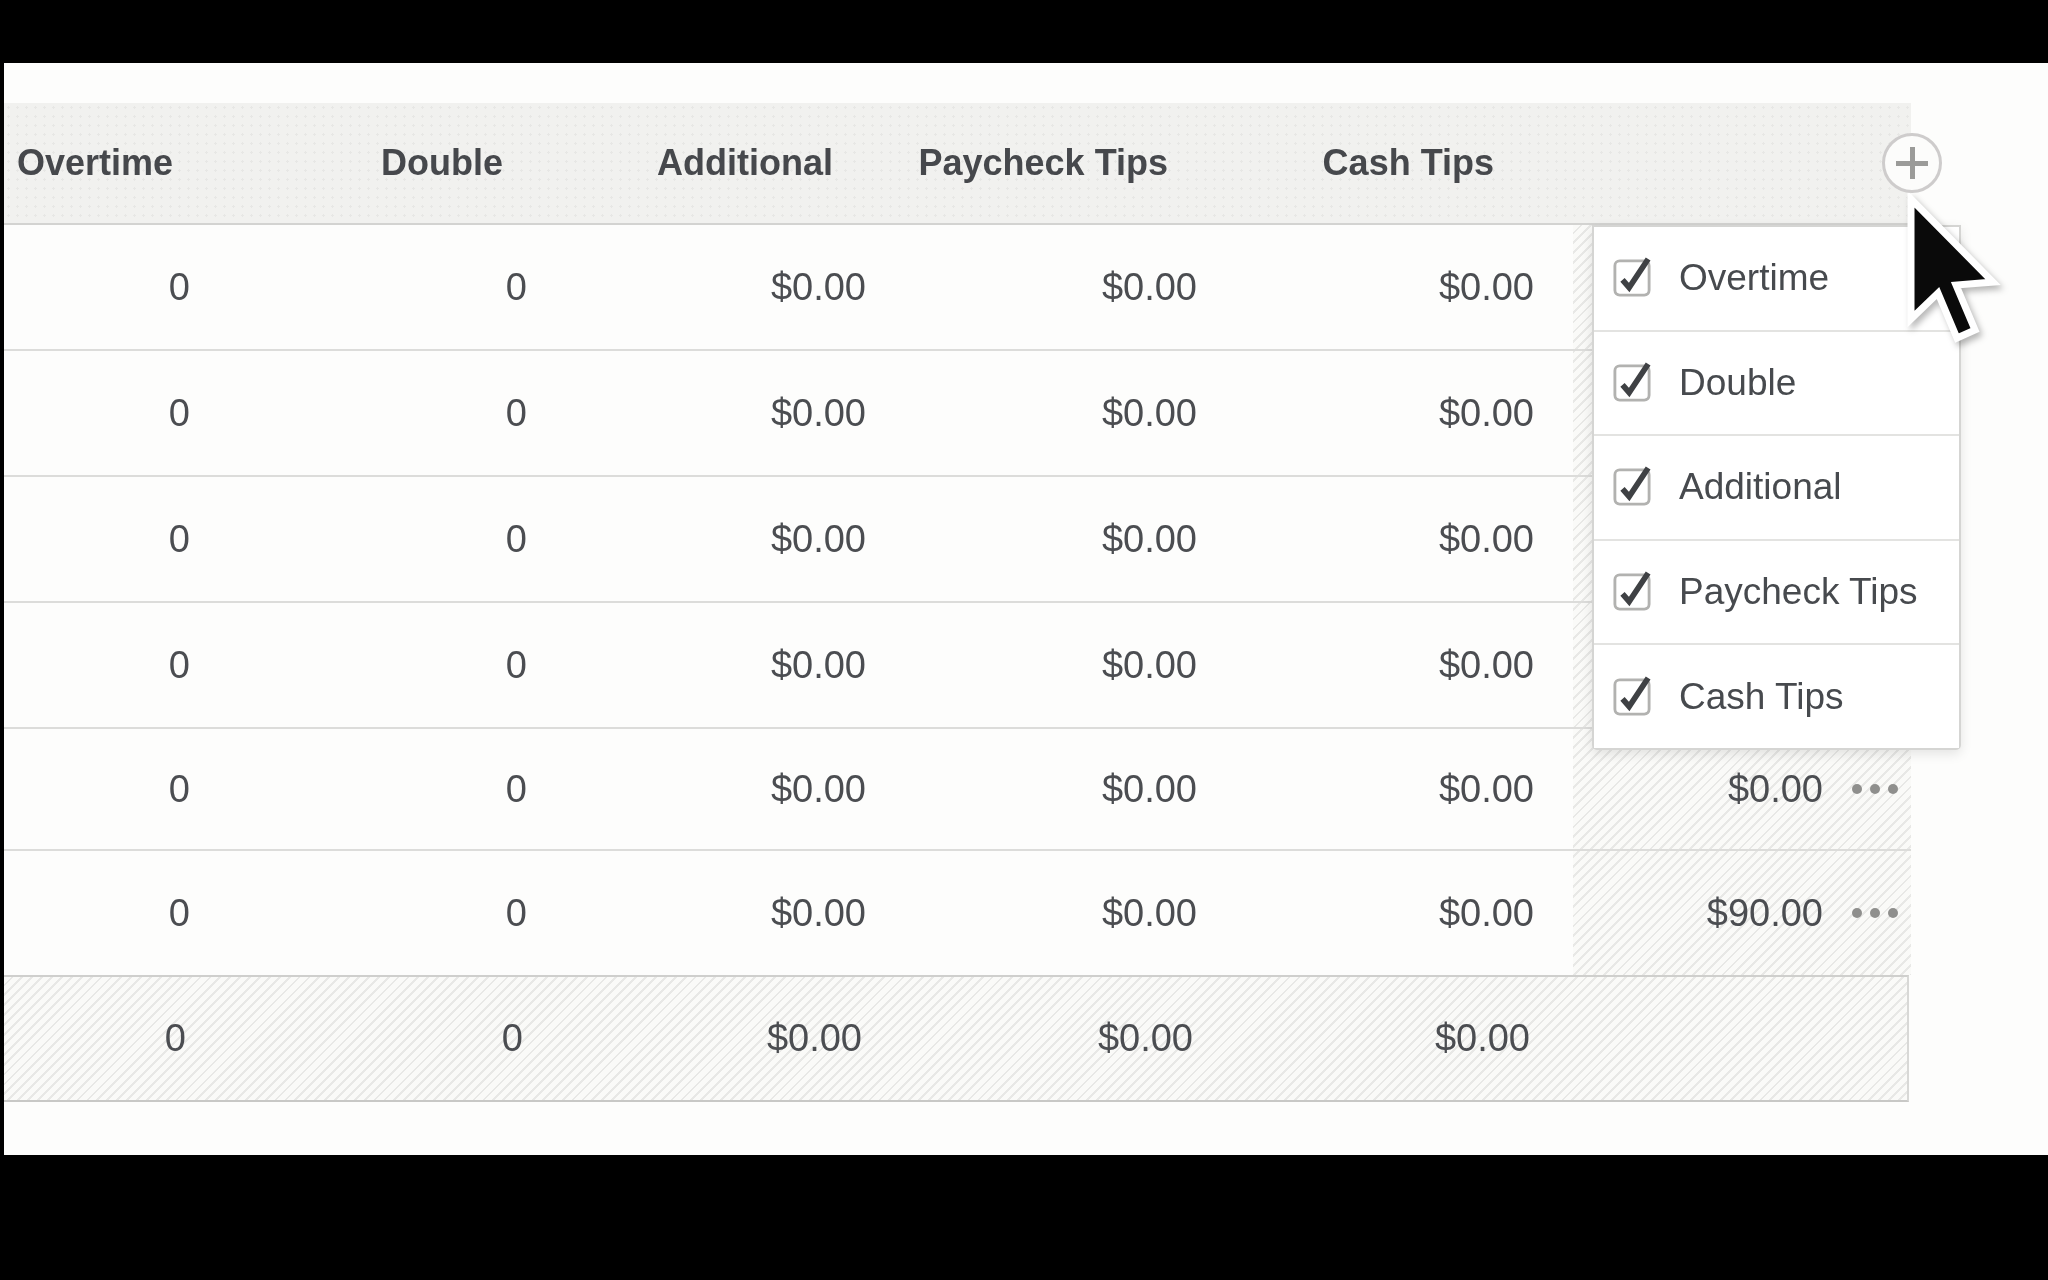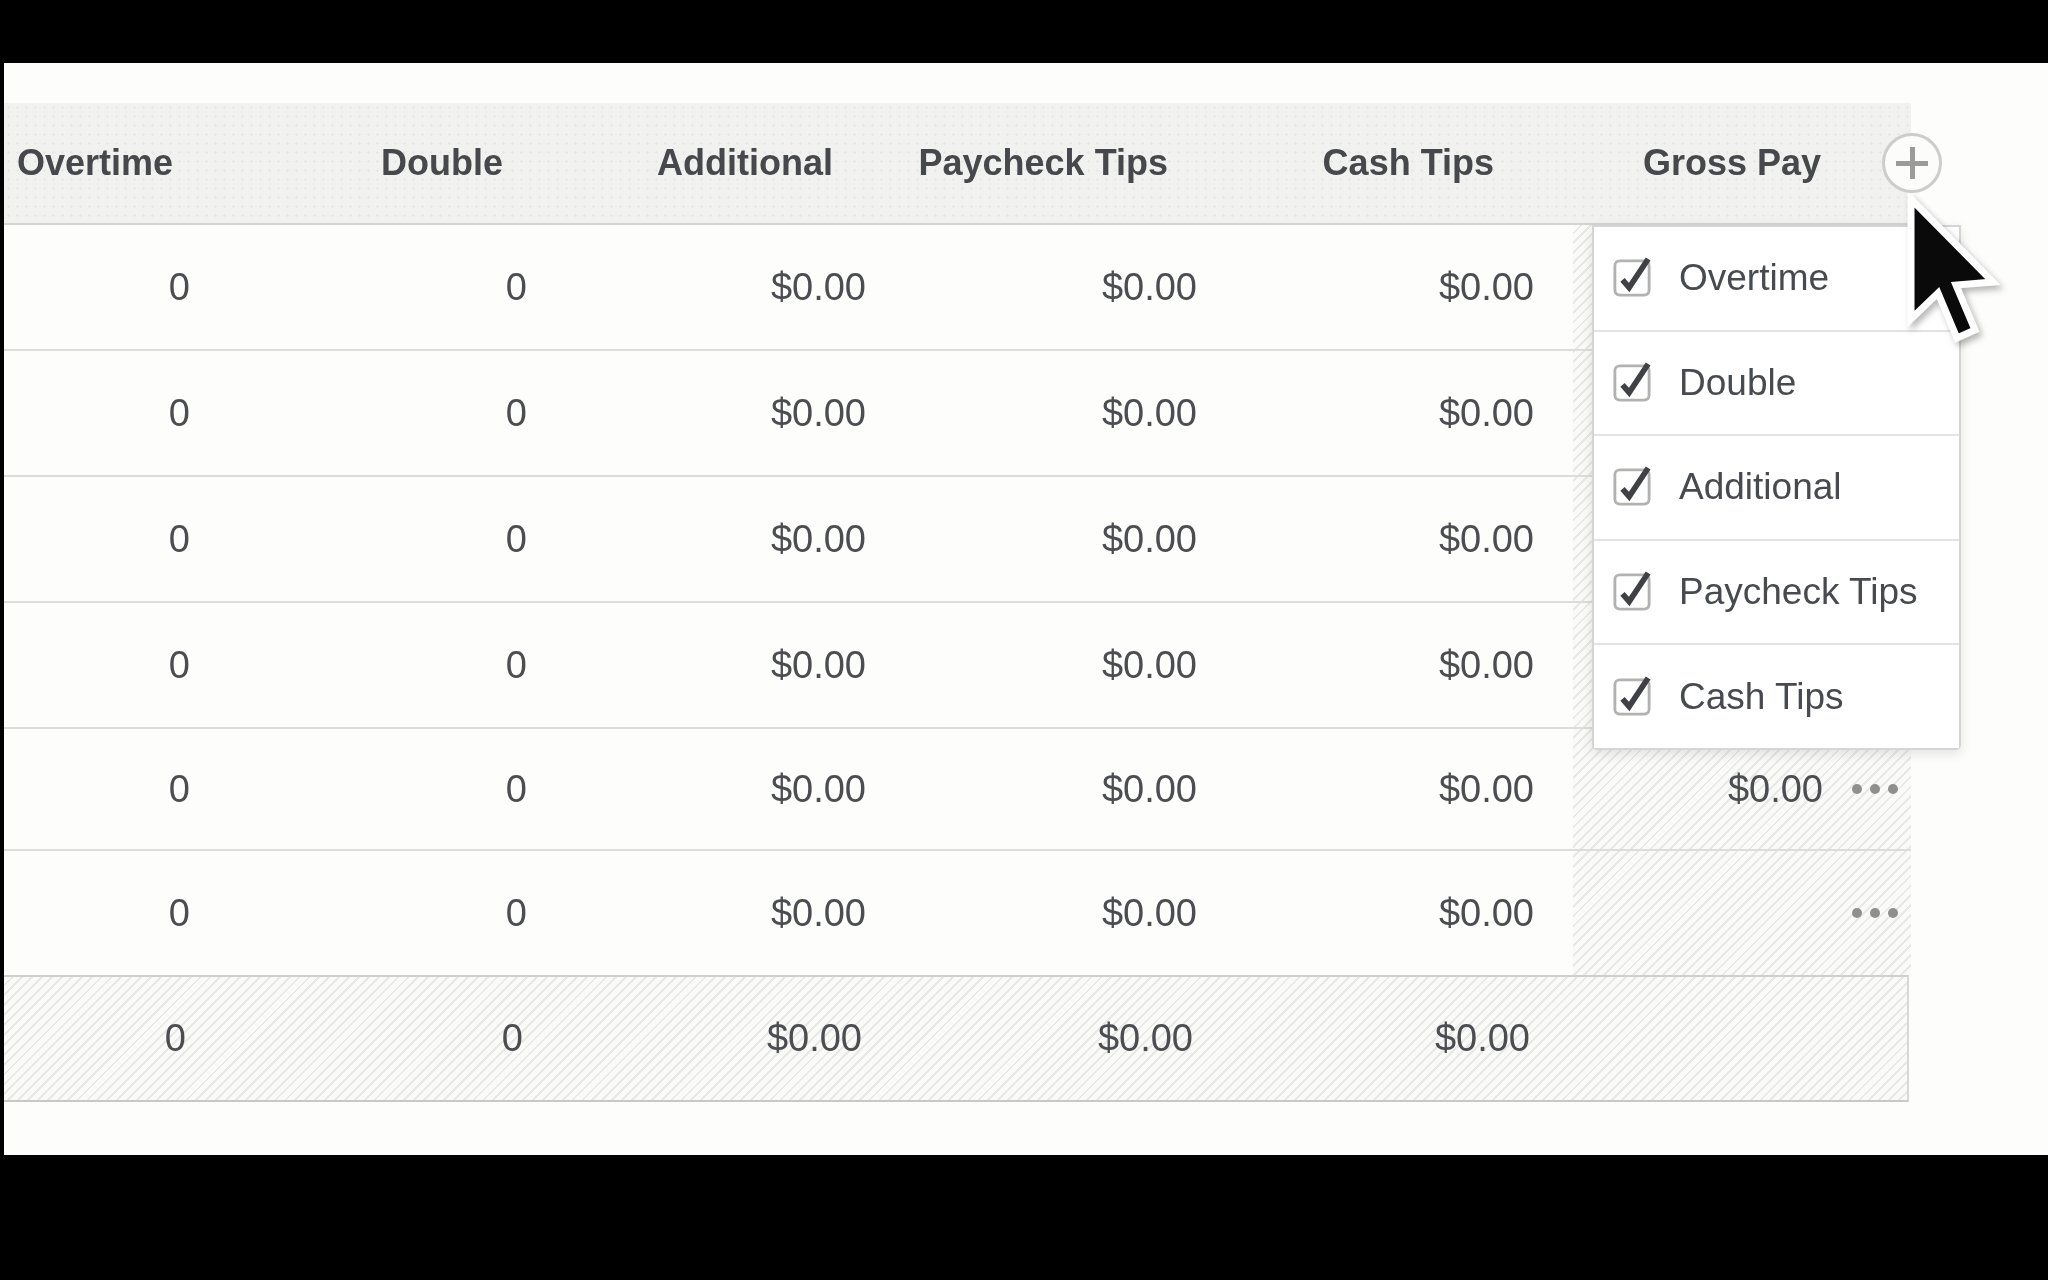--- a/index.html
+++ b/index.html
@@ -64,21 +64,20 @@
 <div class="screen">
 
   <div class="hatch hatch-strip"></div>
 
   <div class="header-band">
     <span class="hcell h1">Overtime</span>
     <span class="hcell h2">Double</span>
     <span class="hcell h3">Additional</span>
     <span class="hcell h4">Paycheck Tips</span>
     <span class="hcell h5">Cash Tips</span>
-    <span class="hcell h6">Gross Pay</span>
   </div>
 
   <div class="row" style="top:225px;height:124px;">
     <span class="cell c1">0</span>
     <span class="cell c2">0</span>
     <span class="cell c3">$0.00</span>
     <span class="cell c4">$0.00</span>
     <span class="cell c5">$0.00</span>
   </div>
   <div class="divider" style="top:349px;"></div>
@@ -124,20 +123,21 @@
       </span>
   </div>
   <div class="divider" style="top:849px;"></div>
 
   <div class="row" style="top:851px;height:124px;">
     <span class="cell c1">0</span>
     <span class="cell c2">0</span>
     <span class="cell c3">$0.00</span>
     <span class="cell c4">$0.00</span>
     <span class="cell c5">$0.00</span>
+    <span class="cell c6">$90.00</span>
     <span class="dots">
         <i class="dot"></i>
         <i class="dot"></i>
         <i class="dot"></i>
       </span>
   </div>
 
   <div class="total-row hatch">
     <span class="cell c1">0</span>
     <span class="cell c2">0</span>

